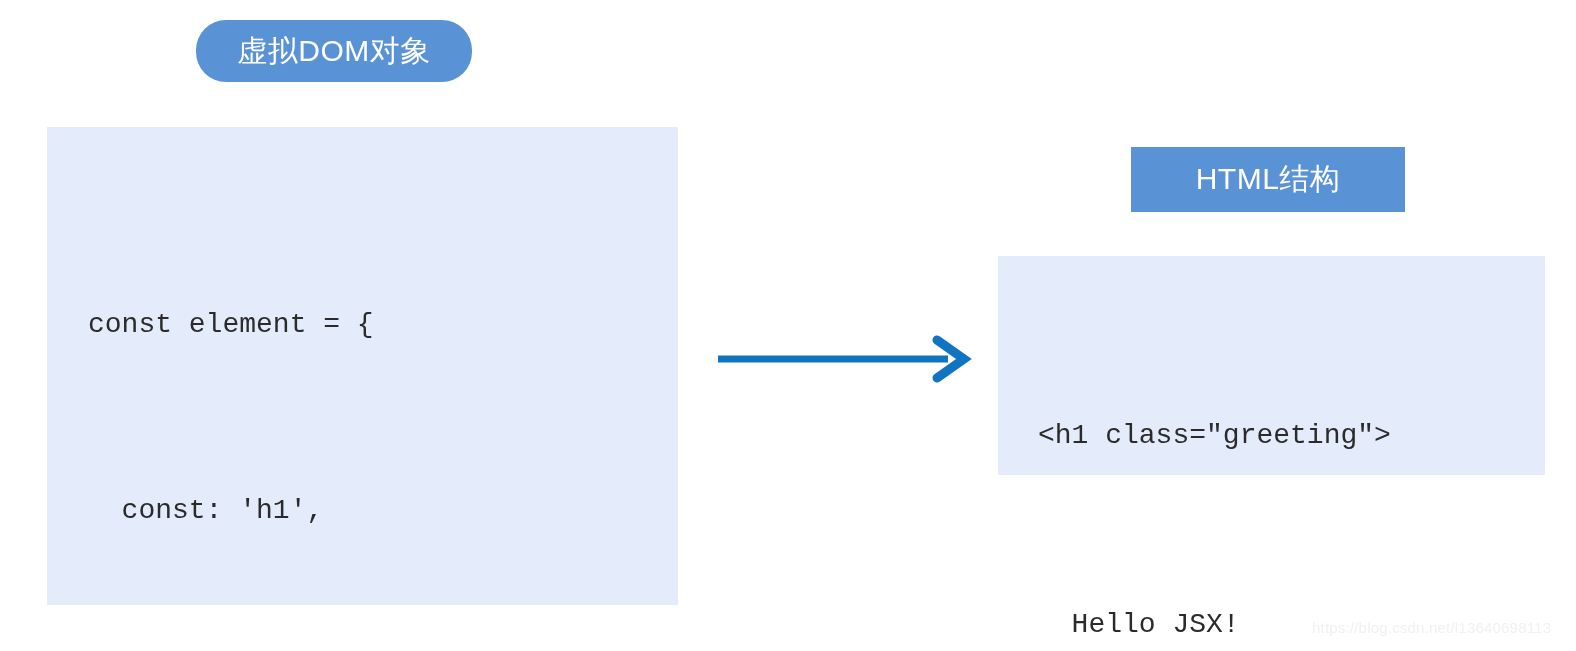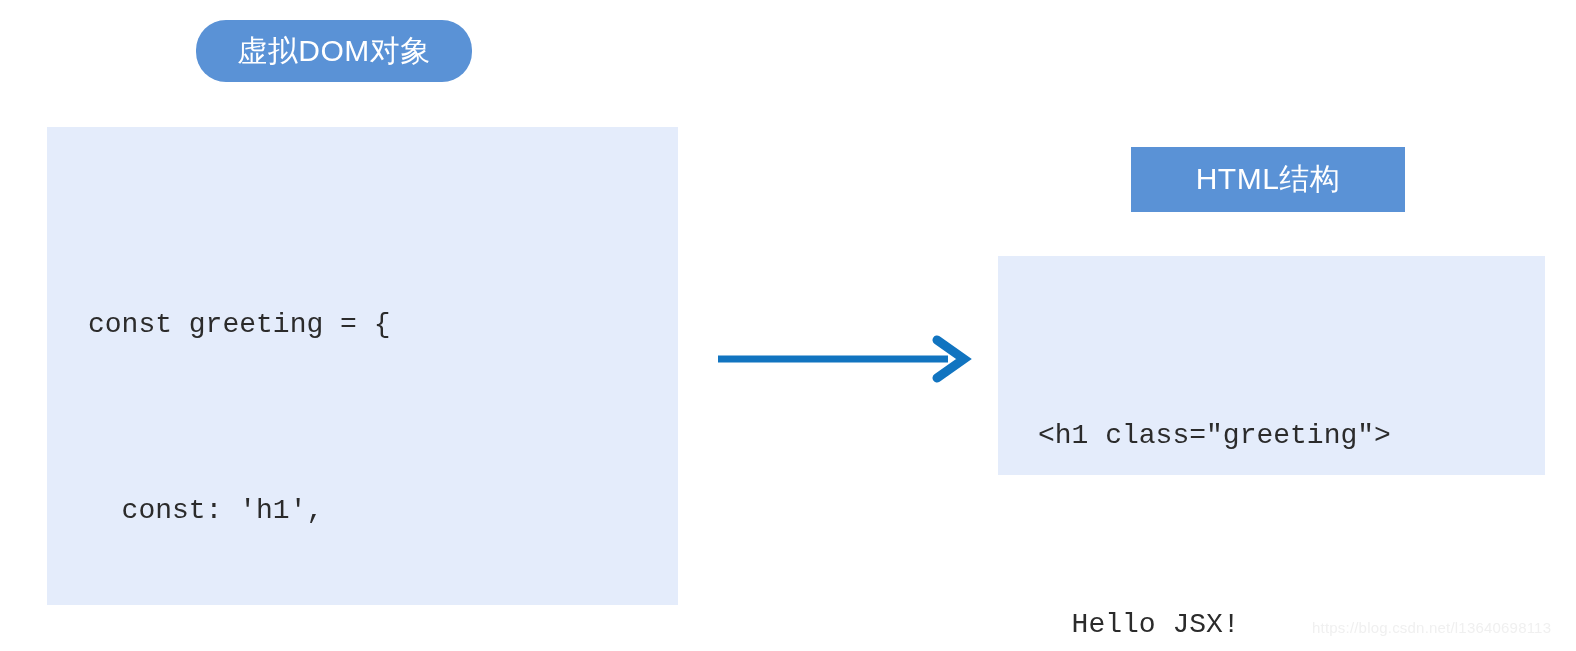--- a/index.html
+++ b/index.html
@@ -111,21 +111,21 @@
 
 <div id="canvas">
 
   <div class="chip" id="chip-vdom">
     <span>虚拟DOM对象</span>
   </div>
 
   <div class="code-panel" id="panel-vdom"></div>
 
   <div class="code-block" id="code-vdom">
-    <div class="code-line">const greeting = {</div>
+    <div class="code-line">const element = {</div>
     <div class="code-line">  const: 'h1',</div>
     
     
     
     
     
   </div>
 
   <svg id="arrow" viewBox="0 0 260 50">
     <line x1="6" y1="25" x2="236" y2="25" stroke="#1174c0" stroke-width="7" stroke-linecap="butt"></line>

